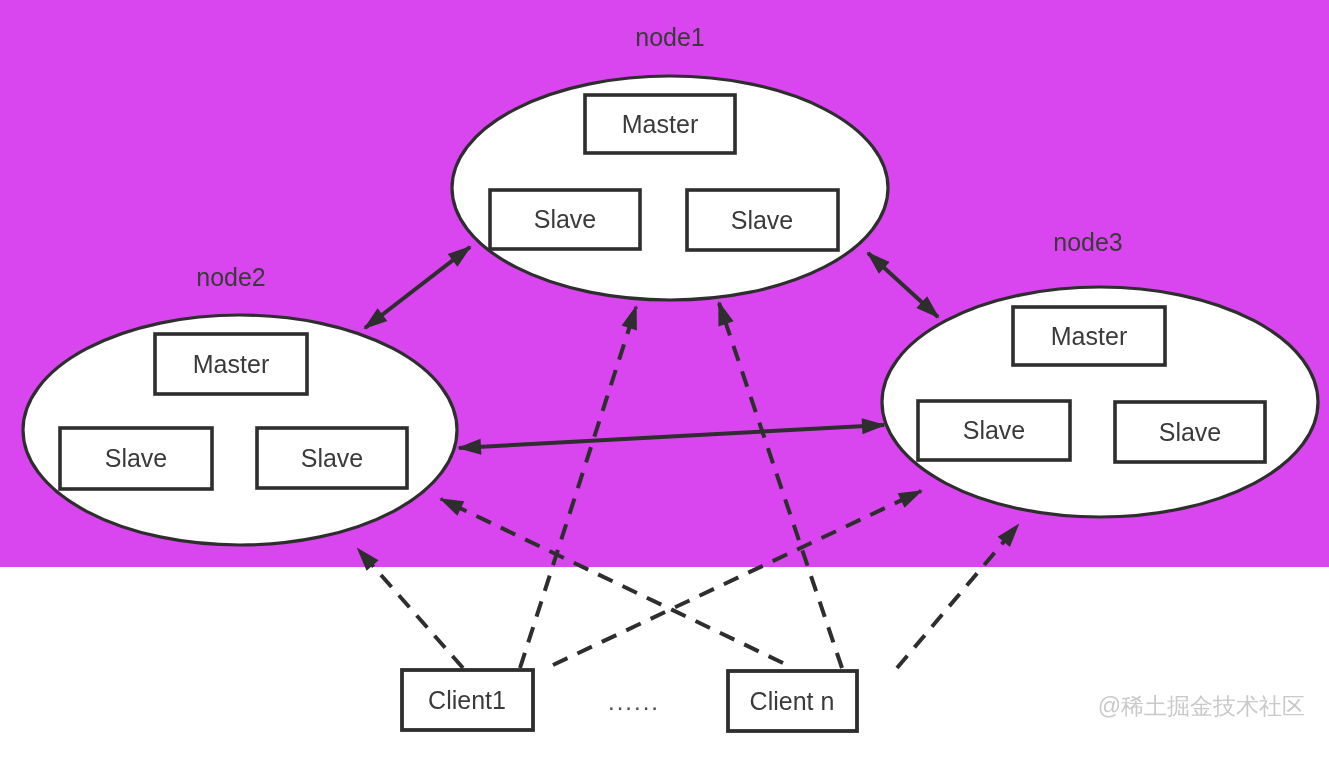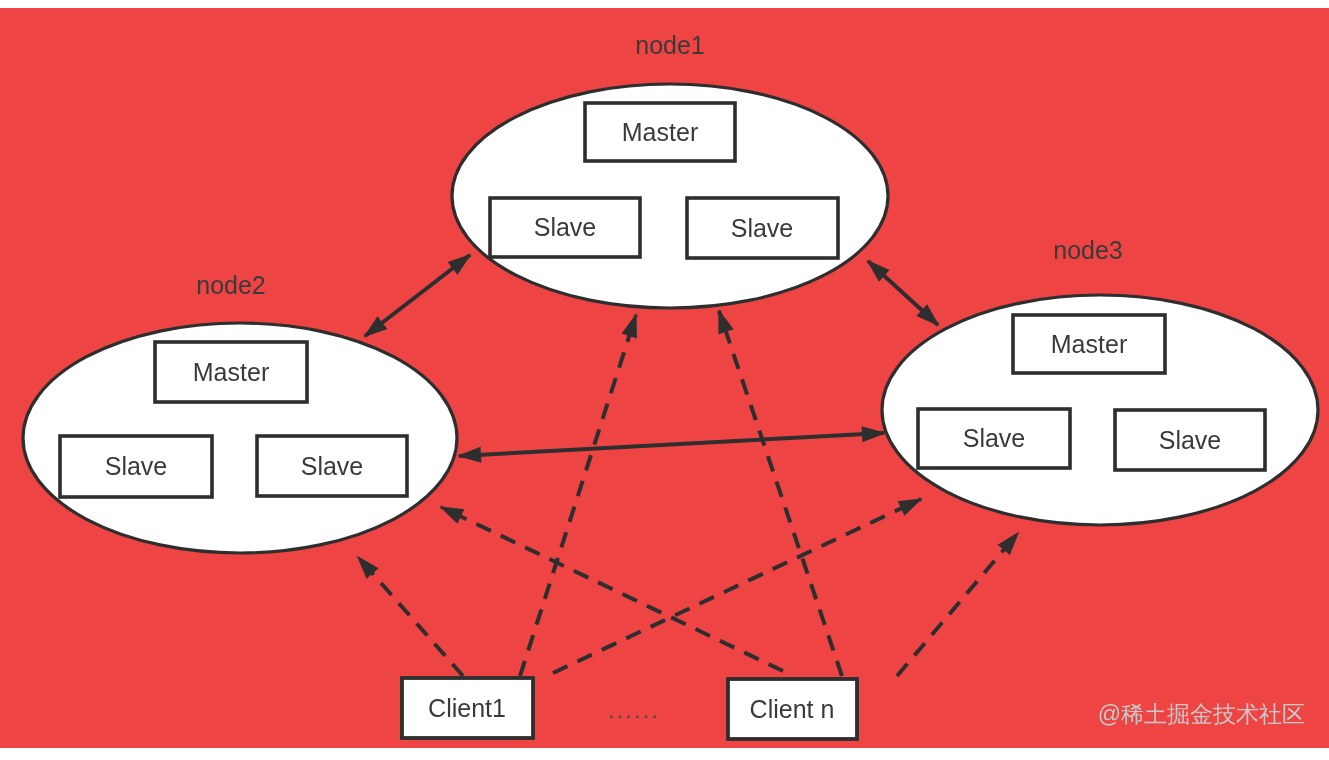--- a/index.html
+++ b/index.html
@@ -7,23 +7,22 @@
     padding: 0;
     width: 1329px;
     height: 760px;
     background: #ffffff;
     font-family: "Liberation Sans", "DejaVu Sans", sans-serif;
     overflow: hidden;
   }
   .diagram-wrap {
     position: relative;
     width: 1329px;
-    height: 740px;
-    background: #ef4444;
-    margin-top: 8px;
+    height: 567px;
+    background: #d946ef;
   }
   svg { display: block; }
   .shape {
     fill: #ffffff;
     stroke: #2e2e2e;
   }
   .ellipse-node { stroke-width: 3.2; }
   .inner-box { stroke-width: 3.6; }
   .client-box { stroke-width: 3.8; }
   .lbl {

